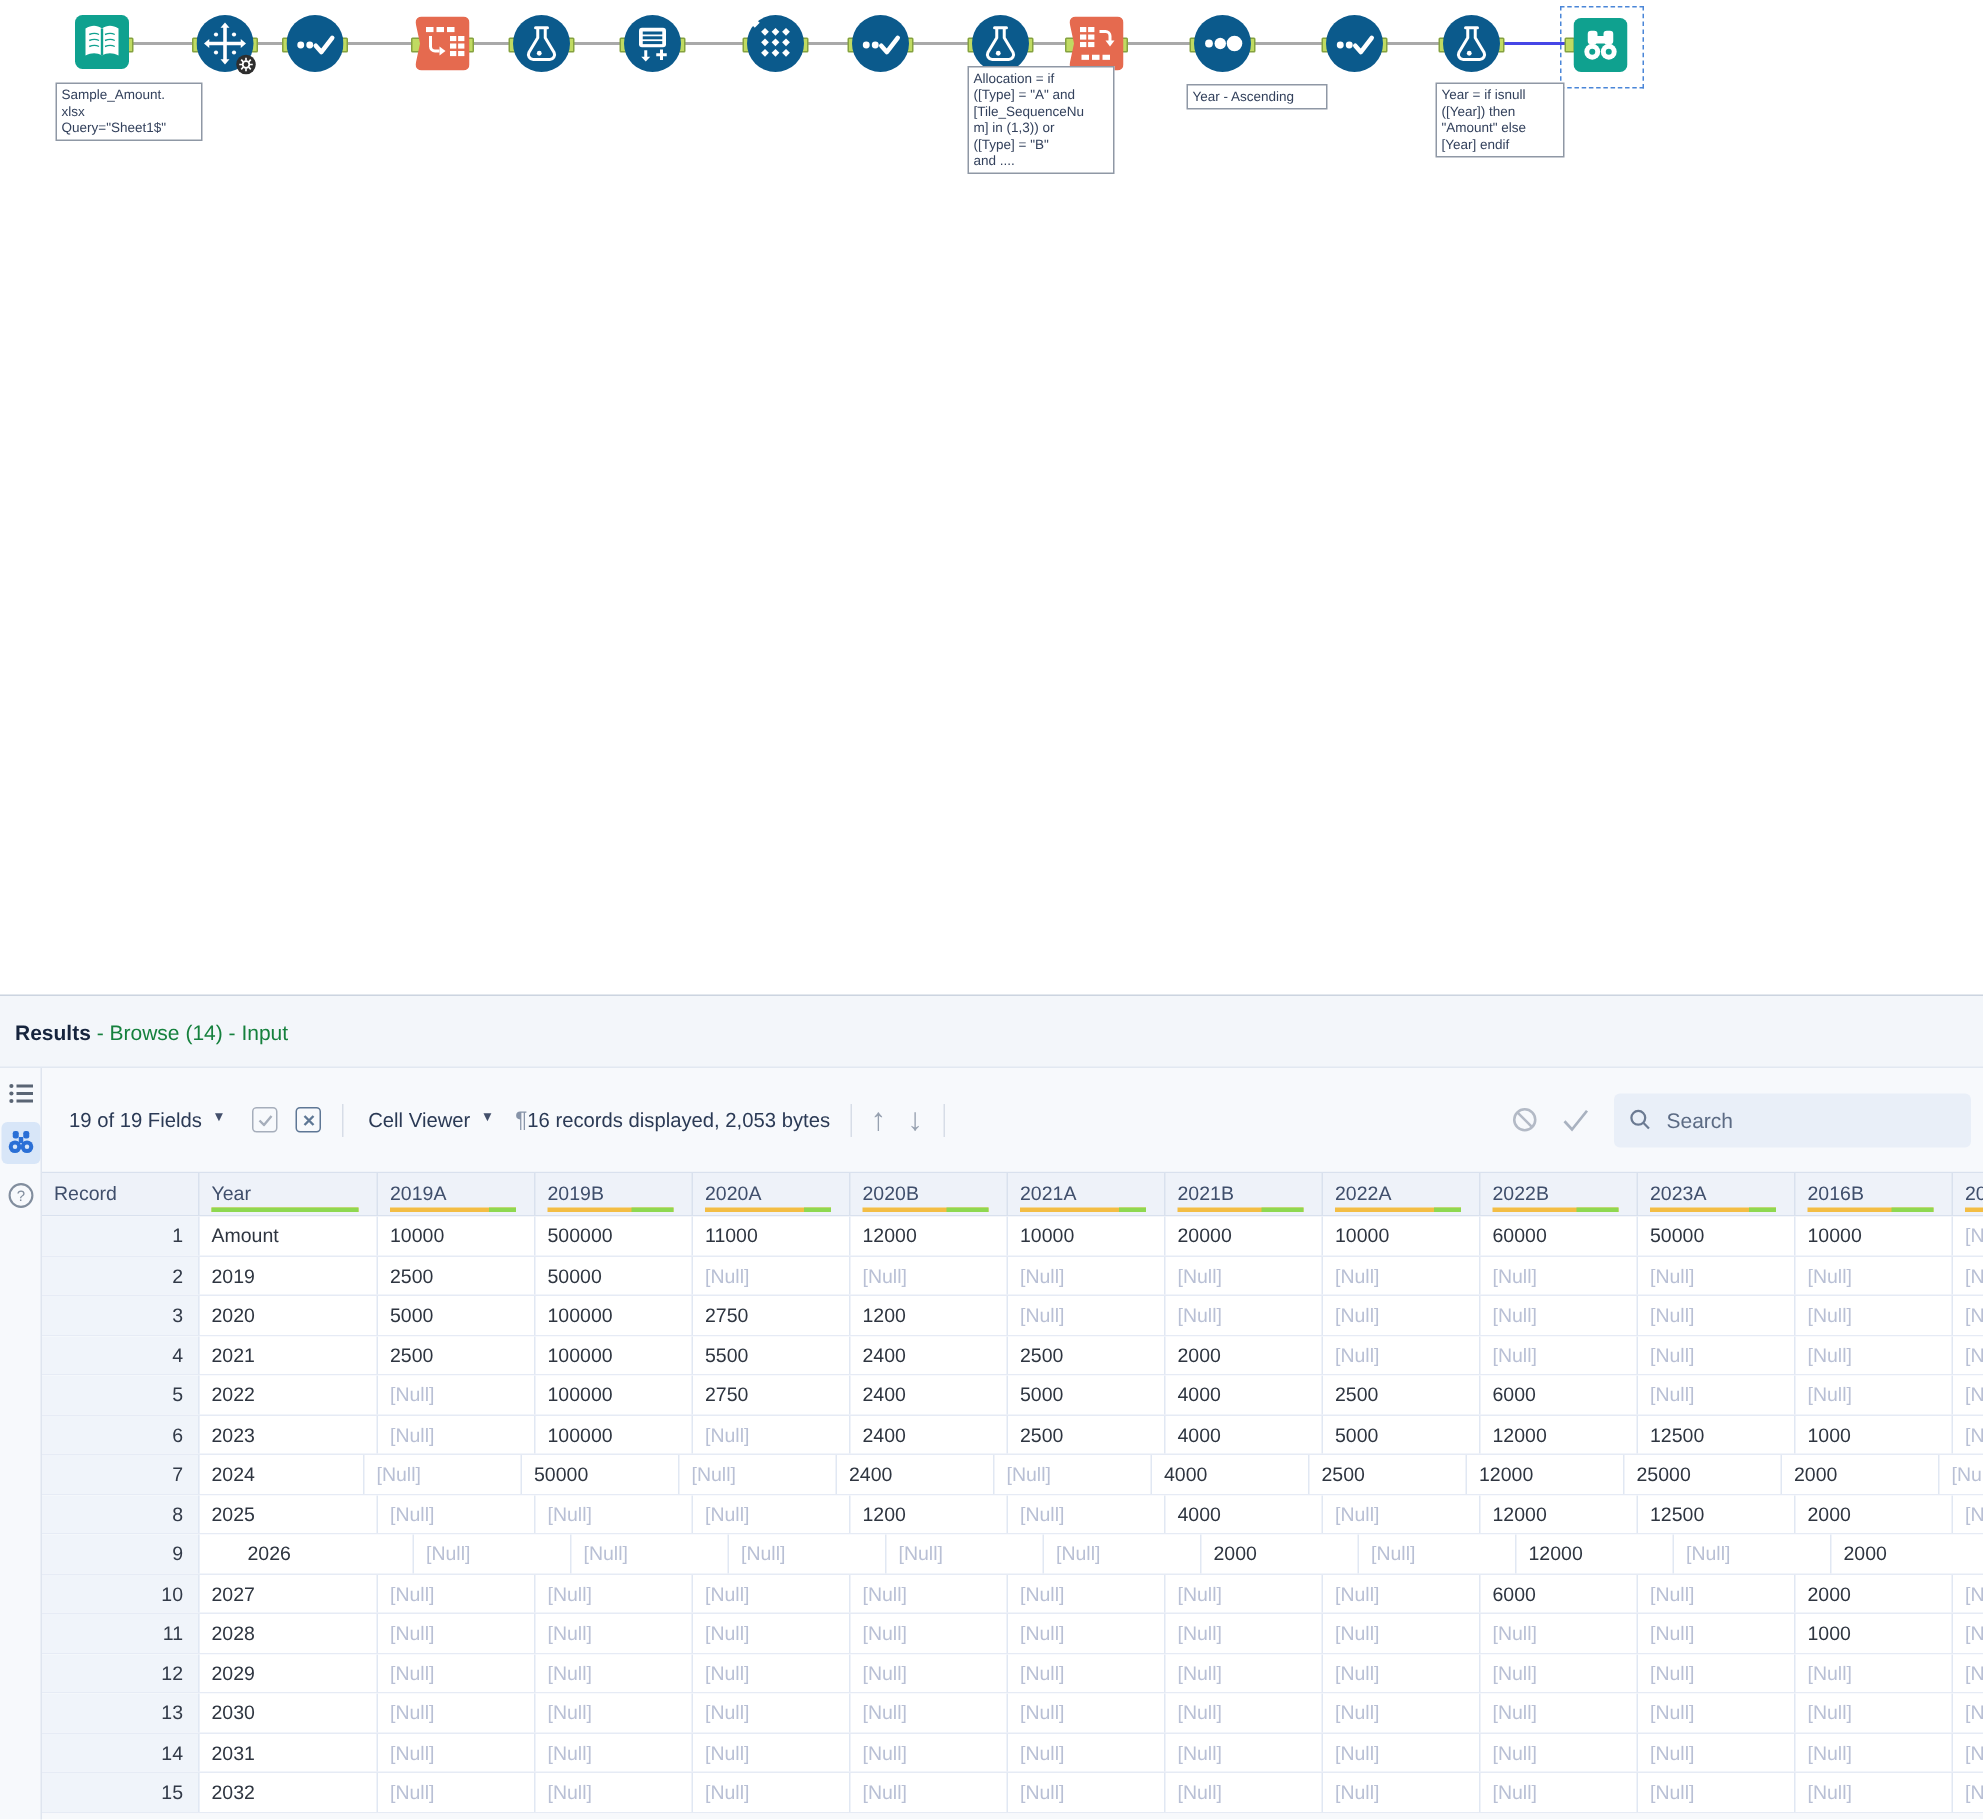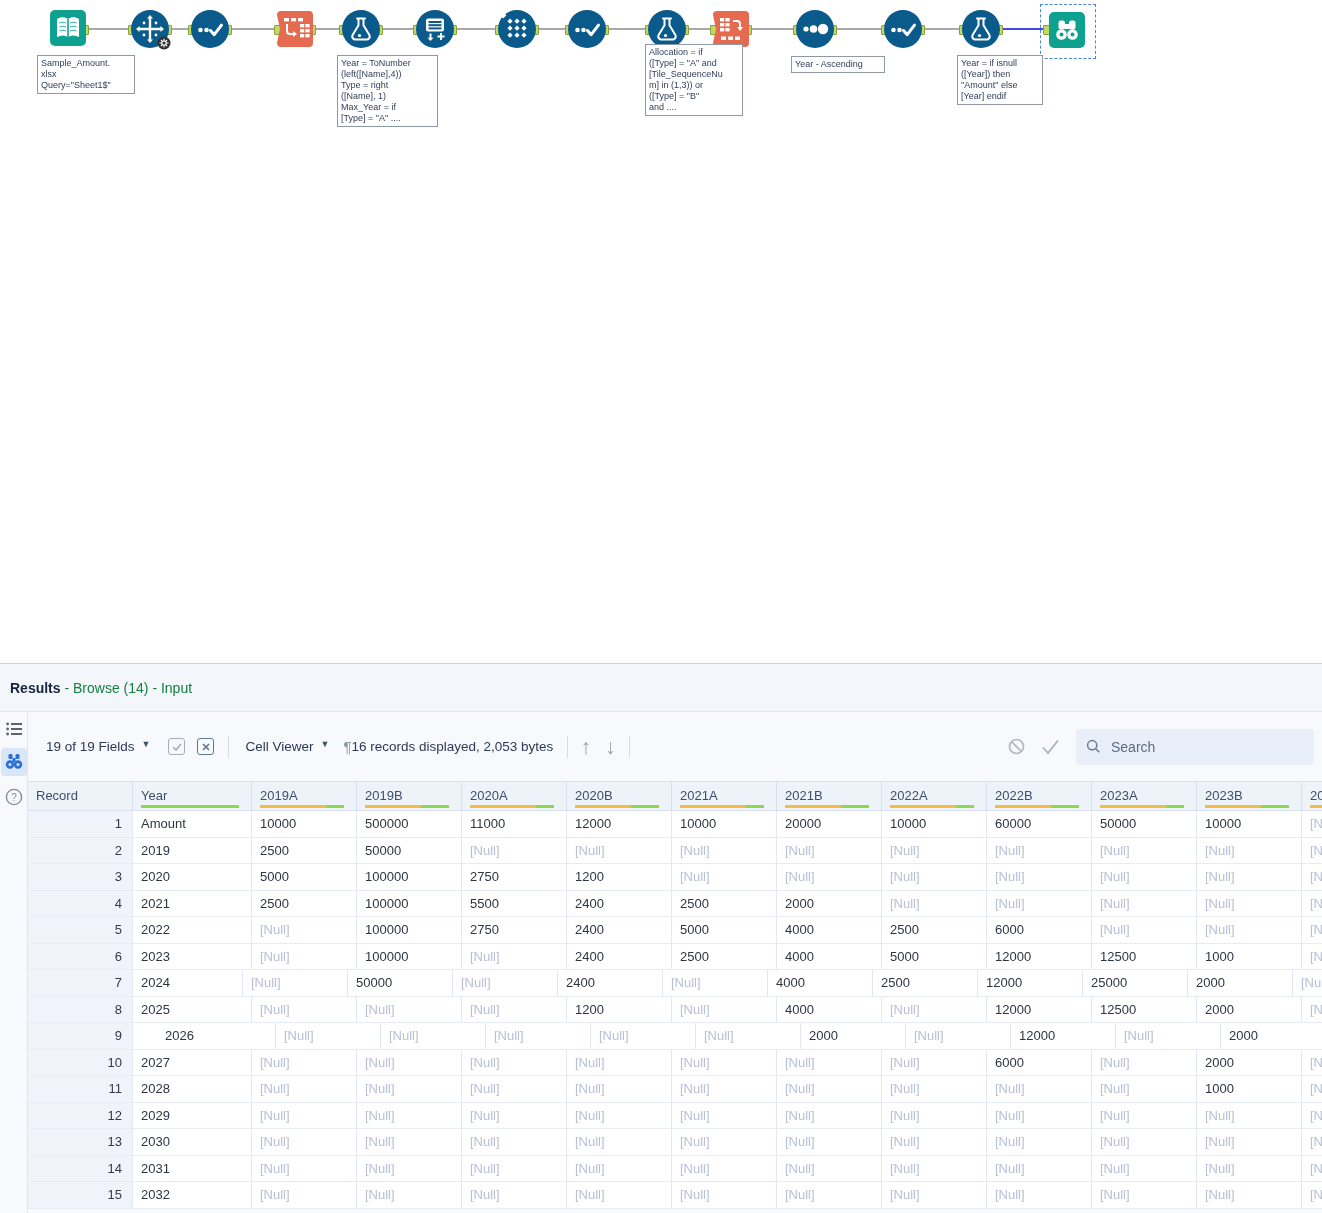--- a/index.html
+++ b/index.html
@@ -248,26 +248,20 @@
       <circle cx="12.5" cy="22.5" r="5.3" fill="#fff"></circle>
       <circle cx="23.5" cy="22.5" r="5.3" fill="#fff"></circle>
       <circle cx="12.5" cy="22.5" r="2" fill="#0fa18f"></circle>
       <circle cx="23.5" cy="22.5" r="2" fill="#0fa18f"></circle>
     </svg>
   </div>
 
   <div class="ann" style="left:37px;top:55px;width:90px">Sample_Amount.
 xlsx
 Query="Sheet1$"</div>
-  <div class="ann" style="left:337px;top:55px;width:93px">Year = ToNumber
-(left([Name],4))
-Type = right
-([Name], 1)
-Max_Year = if
-[Type] = "A" ....</div>
   <div class="ann" style="left:645px;top:44px;width:90px">Allocation = if
 ([Type] = "A" and
 [Tile_SequenceNu
 m] in (1,3)) or
 ([Type] = "B"
 and ....</div>
   <div class="ann" style="left:791px;top:56px;width:86px">Year - Ascending</div>
   <div class="ann" style="left:957px;top:55px;width:78px">Year = if isnull
 ([Year]) then
 "Amount" else
@@ -380,21 +374,21 @@
               </div></div>
             <div class="hcell" style="width: 105px;"><span>2022A</span><div class="qbar">
                 <div class="qgreen" style="width: 22%;"></div>
               </div></div>
             <div class="hcell" style="width: 105px;"><span>2022B</span><div class="qbar">
                 <div class="qgreen" style="width: 33%;"></div>
               </div></div>
             <div class="hcell" style="width: 105px;"><span>2023A</span><div class="qbar">
                 <div class="qgreen" style="width: 22%;"></div>
               </div></div>
-            <div class="hcell" style="width: 105px;"><span>2023B</span><div class="qbar">
+            <div class="hcell" style="width: 105px;"><span>2016B</span><div class="qbar">
                 <div class="qgreen" style="width: 33%;"></div>
               </div></div>
             <div class="hcell" style="width: 105px;"><span>2024A</span><div class="qbar"></div></div>
           </div>
         <div>
             <div class="trow">
               <div class="tcell recnum" style="width: 105px;">1</div>
               <div class="tcell" style="width: 119px;">Amount</div>
               <div class="tcell" style="width: 105px;">10000</div>
               <div class="tcell" style="width: 105px;">500000</div>

